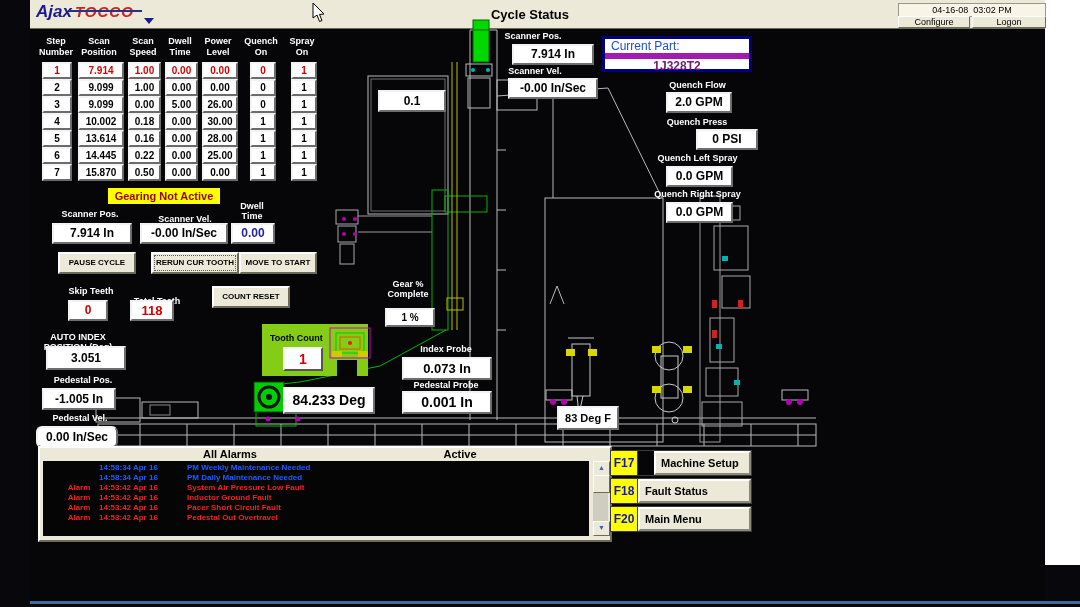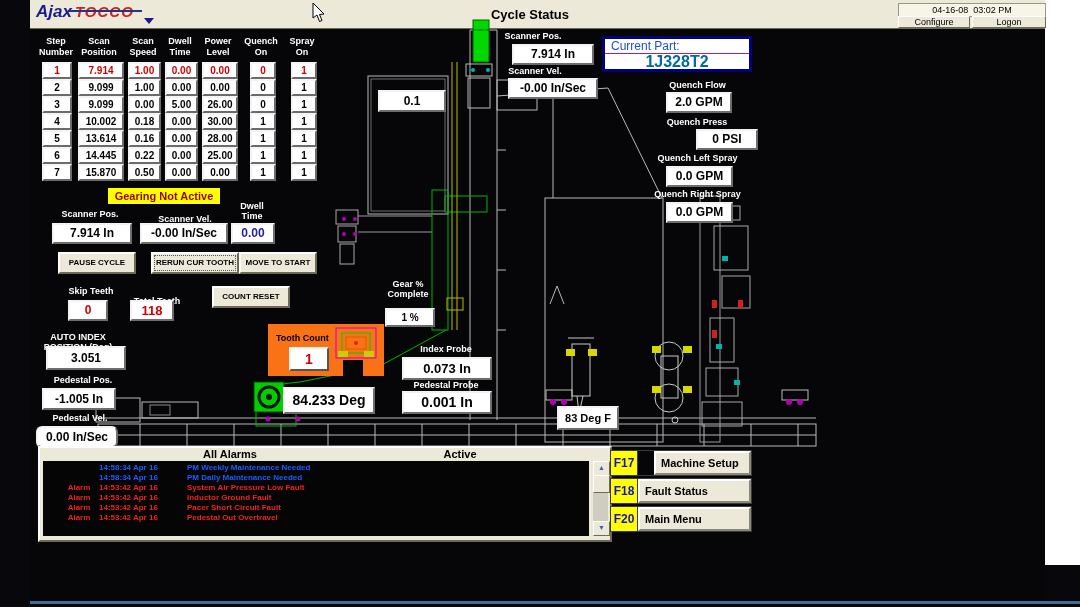--- a/index.html
+++ b/index.html
@@ -19,40 +19,40 @@
   .cell{position:absolute;height:13px;background:#fff;color:#000;font-weight:bold;font-size:10px;line-height:13px;
         text-align:center;border:2px solid;border-color:#f4f4f4 #6b6b6b #6b6b6b #f4f4f4;}
   .r0{top:62px}.r1{top:79px}.r2{top:96px}.r3{top:113px}.r4{top:130px}.r5{top:147px}.r6{top:164px}
   .c0{left:42px;width:26px}.c1{left:78px;width:42px}.c2{left:128px;width:29px}.c3{left:165px;width:29px}
   .c4{left:202px;width:32px}.c5{left:250px;width:22px}.c6{left:291px;width:22px}
   .red{color:#d40000;}
   .banner{position:absolute;left:108px;top:188px;width:112px;height:16px;background:#ffff00;color:#9b0000;
           font-weight:bold;font-size:11px;line-height:16px;text-align:center;}
   .cpart{position:absolute;left:602px;top:36px;width:144px;height:30px;background:#fff;border:3px solid #000080;}
   .cpart .cl{display:block;font-size:12px;color:#1d4ed8;padding:1px 0 0 6px;line-height:13px;}
-  .cpart .cv{display:block;border-top:1px solid #a21caf;font-size:16px;font-weight:bold;text-align:center;line-height:15px;color:#0369a1;}
+  .cpart .cv{display:block;border-top:6px solid #a21caf;font-size:12px;font-weight:bold;text-align:center;line-height:15px;color:#701a75;}
   .apanel{position:absolute;left:38px;top:446px;width:570px;height:92px;background:#ece9d8;
           border:2px solid;border-color:#fdfdfd #6d6a58 #6d6a58 #fdfdfd;}
   .ahead{position:absolute;top:0;color:#000;font-weight:bold;font-size:11px;}
   .alist{position:absolute;left:3px;top:13px;width:546px;height:73px;background:#050505;padding-top:2px;overflow:hidden;}
   .arow{display:flex;height:10px;font-weight:bold;font-size:8px;line-height:10px;white-space:nowrap;}
   .arow .pfx{width:40px;color:#ee2222;padding-left:16px;text-align:center;}
   .arow .tm{width:88px;}
   .info{color:#1e5cff}.alarm{color:#ee2222}
   .sbar{position:absolute;right:2px;top:13px;width:15px;height:75px;background:#cfccc0;}
   .sbtn{position:absolute;left:0;width:15px;height:13px;background:#ece9d8;border:1px solid;
         border-color:#fff #6d6a58 #6d6a58 #fff;color:#3c5ccc;font-size:7px;line-height:11px;text-align:center;cursor:pointer;}
   .sthumb{position:absolute;left:0;top:14px;width:15px;height:16px;background:#ece9d8;border:1px solid;
         border-color:#fff #6d6a58 #6d6a58 #fff;cursor:grab;}
   .fkey{position:absolute;left:610px;width:140px;height:24px;display:flex;border:1px solid #3a3a3a;cursor:pointer;}
   .fkey .cap{width:26px;background:#ffff00;color:#1414cc;font-weight:bold;font-size:12px;display:flex;
              align-items:center;justify-content:center;border-right:1px solid #3a3a3a;}
   .fkey .fl{flex:1;background:#ece9d8;color:#000;font-weight:bold;font-size:11px;display:flex;
             align-items:center;padding-left:5px;border:2px solid;border-color:#fff #8a8878 #8a8878 #fff;}
-  .toppanel{position:absolute;left:268px;top:324px;width:116px;height:52px;background:#f97316;}
+  .toppanel{position:absolute;left:262px;top:324px;width:106px;height:52px;background:#84cc16;}
   .smallbtn{position:absolute;background:#ece9d8;color:#000;font-size:9px;text-align:center;
             border:1px solid;border-color:#fff #6d6a58 #6d6a58 #fff;cursor:pointer;}
   .dt{position:absolute;left:898px;top:3px;width:146px;height:12px;background:#f7f4e8;border:1px solid #9a9786;
       font-size:9px;line-height:12px;text-align:center;color:#000;white-space:pre;}
   .logoA{font-style:italic;font-weight:bold;font-size:17px;color:#1a1a8c;}
   .logoT{position:relative;font-style:italic;font-weight:bold;font-size:15px;color:#cc2222;letter-spacing:1px;margin-left:3px;}
   .logoT .strike{position:absolute;left:-6px;right:-8px;top:7px;height:2px;background:#223388;}
   .title{position:absolute;left:430px;top:7px;width:200px;text-align:center;color:#000;font-weight:bold;font-size:13px;}
   svg{position:absolute;left:0;top:0;pointer-events:none;}
 </style>

